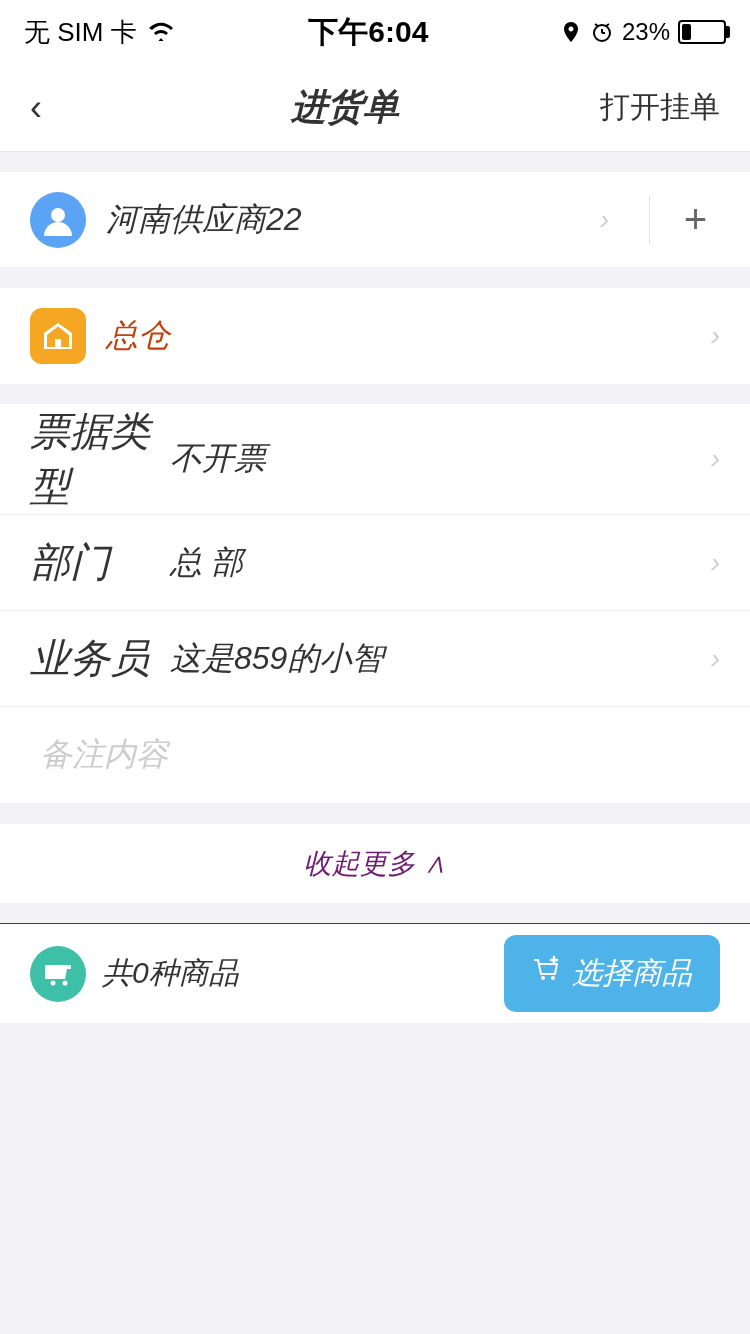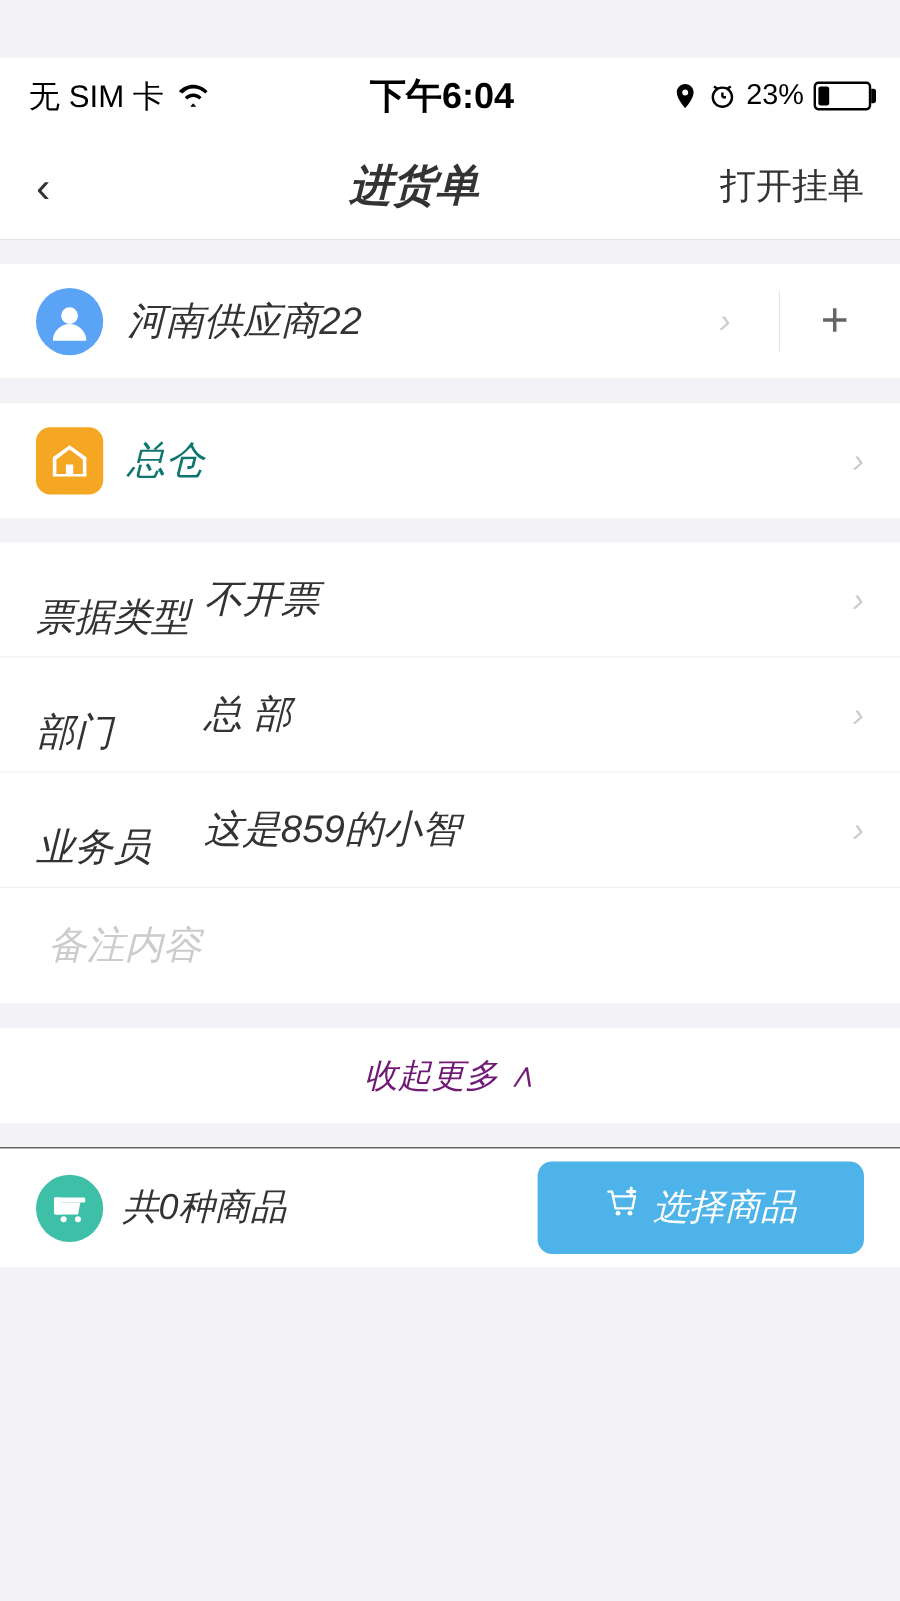--- a/index.html
+++ b/index.html
@@ -18,21 +18,20 @@
       width: 100%;
       height: 64px;
       background: #fff;
       display: flex;
       align-items: center;
       justify-content: space-between;
       padding: 0 24px;
       font-size: 26px;
       font-weight: 500;
       color: #000;
-      margin-top: 48px;
     }
     .status-left { display: flex; align-items: center; gap: 8px; }
     .status-center { font-size: 30px; font-weight: 600; }
     .status-right { display: flex; align-items: center; gap: 8px; font-size: 24px; }
     .battery-icon {
       width: 48px; height: 24px;
       border: 2px solid #000;
       border-radius: 4px;
       position: relative;
       display: inline-flex;
@@ -161,46 +160,45 @@
       background: #f5a623;
       border-radius: 12px;
       display: flex; align-items: center; justify-content: center;
       margin-right: 20px;
       flex-shrink: 0;
     }
     .warehouse-icon svg { width: 34px; height: 34px; fill: #fff; }
     .warehouse-name {
       flex: 1;
       font-size: 32px;
-      color: #0f766e;
+      color: #c2410c;
     }
     .chevron { color: #ccc; font-size: 28px; }
 
     
     .form-section {
       background: #fff;
       margin-top: 20px;
     }
     .form-row {
       display: flex;
       align-items: center;
       padding: 0 30px;
       min-height: 96px;
       border-bottom: 1px solid #f0f0f0;
       position: relative;
     }
     .form-row:last-child {
       border-bottom: none;
     }
     .form-label {
-      font-size: 32px;
+      font-size: 40px;
       color: #333;
       width: 130px;
       flex-shrink: 0;
-      margin-top: 30px;
     }
     .form-value {
       flex: 1;
       font-size: 32px;
       color: #333;
       padding-left: 10px;
     }
     .form-value.placeholder {
       color: #ccc;
     }
@@ -245,21 +243,21 @@
     }
     .product-icon svg { width: 34px; height: 34px; fill: #fff; }
     .product-count {
       flex: 1;
       font-size: 30px;
       color: #333;
     }
     .select-btn {
       background: #4db3e8;
       border-radius: 12px;
-      padding: 18px 56px;
+      padding: 18px 28px;
       color: #fff;
       font-size: 30px;
       display: flex;
       align-items: center;
       gap: 10px;
       cursor: pointer;
     }
     .select-btn-icon {
       font-size: 28px;
     }

